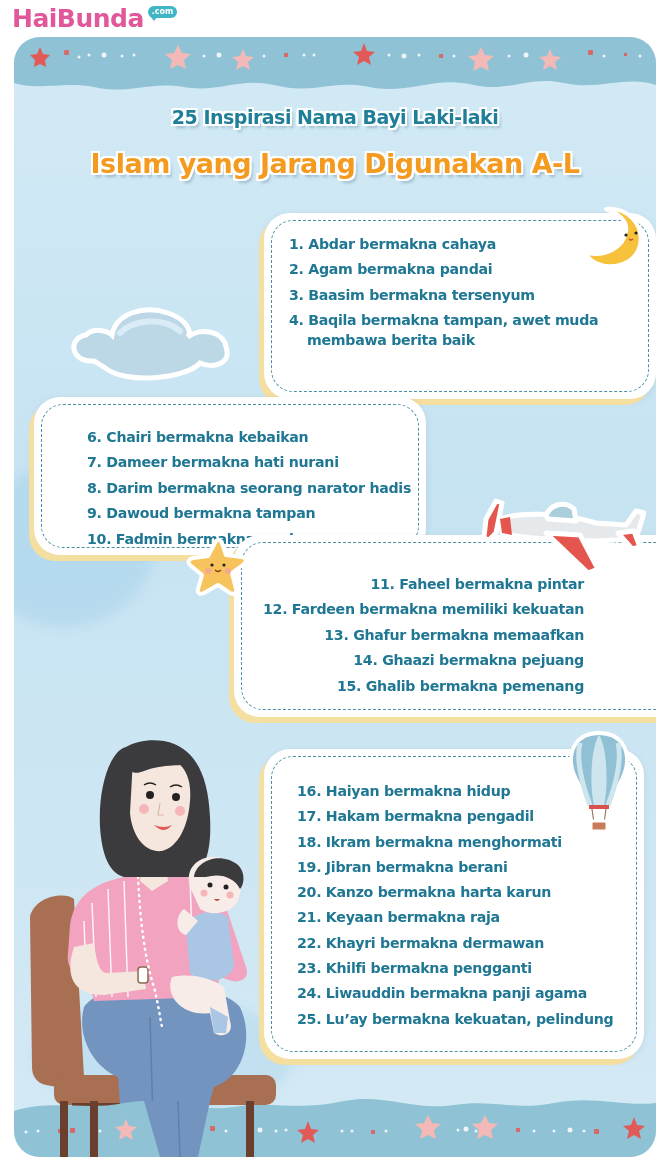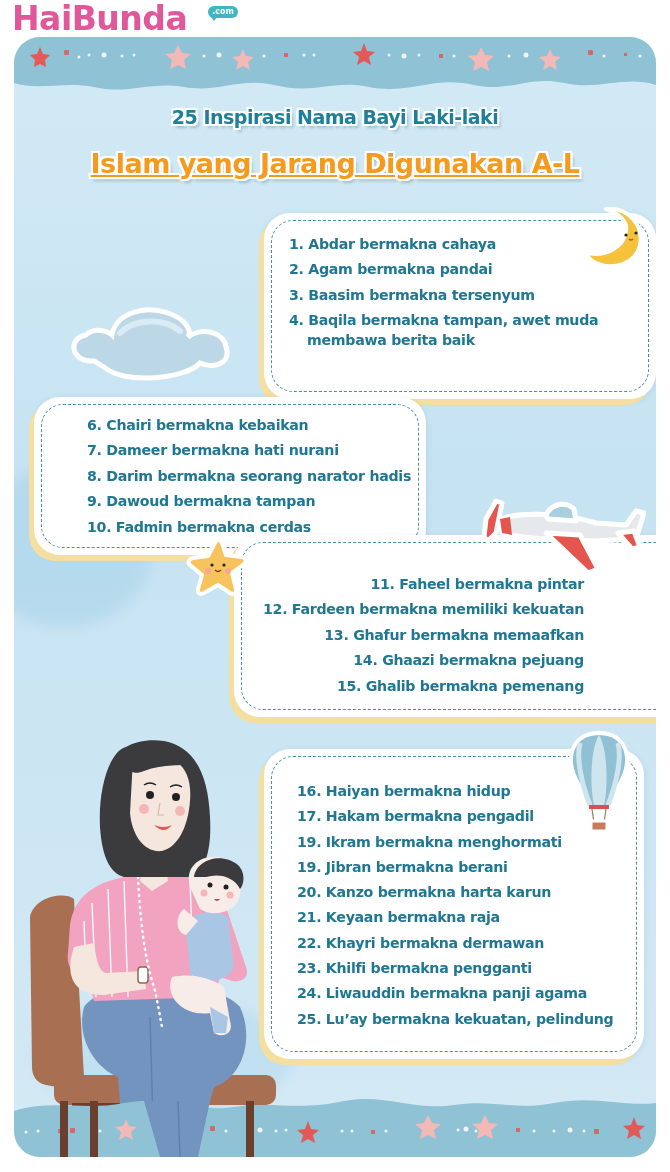--- a/index.html
+++ b/index.html
@@ -1,43 +1,43 @@
 <!DOCTYPE html>
 <html><head>
 <meta charset="utf-8">
 <style>
   * { box-sizing: border-box; margin: 0; padding: 0; }
   html, body { width: 670px; height: 1172px; background: #ffffff; overflow: hidden; }
   body { position: relative; font-family: "DejaVu Sans", sans-serif; }
 
   .logo { position: absolute; left: 12px; top: 4px; height: 30px; display: flex; align-items: flex-start; }
-  .logo-text { font-family: "DejaVu Sans", sans-serif; font-weight: bold; font-size: 33px; color: #e0579a; letter-spacing: -0.5px; line-height: 30px; }
-  .logo-badge { margin-left: 21px; margin-top: 2px; background: #3fb5c5; color: #fff; font-size: 8px; font-weight: bold; border-radius: 8px; padding: 1px 4px; line-height: 10px; position: relative; }
+  .logo-text { font-family: "DejaVu Sans", sans-serif; font-weight: bold; font-size: 25px; color: #e0579a; letter-spacing: -0.5px; line-height: 30px; }
+  .logo-badge { margin-left: 4px; margin-top: 2px; background: #3fb5c5; color: #fff; font-size: 8px; font-weight: bold; border-radius: 8px; padding: 1px 4px; line-height: 10px; position: relative; }
   .logo-badge::after { content: ""; position: absolute; left: 3px; bottom: -3px; border-left: 3px solid transparent; border-right: 3px solid transparent; border-top: 4px solid #3fb5c5; }
 
   .panel { position: absolute; left: 14px; top: 37px; width: 642px; height: 1120px; border-radius: 26px; overflow: hidden; background: linear-gradient(180deg, #d3eaf5 0%, #c6e3f2 40%, #cde6f3 70%, #d4eaf5 100%); }
   .wash { position: absolute; border-radius: 50%; filter: blur(6px); opacity: 0.55; background: #a9d3ea; }
 
   .band { position: absolute; left: 0; width: 100%; }
   .band svg { display: block; }
 
   .title { position: absolute; left: 0; width: 100%; text-align: center; font-family: "DejaVu Sans", sans-serif; font-weight: bold; letter-spacing: -0.5px; }
   .title-1 { top: 69px; font-size: 19px; color: #1f7e98; text-shadow: 2px 2px 0 #fff, -2px -2px 0 #fff, 2px -2px 0 #fff, -2px 2px 0 #fff, 0 2px 0 #fff, 0 -2px 0 #fff, 2px 0 0 #fff, -2px 0 0 #fff, 3px 4px 3px rgba(60,100,120,0.35); }
-  .title-2 { top: 111px; font-size: 27px; color: #f49a1f; text-shadow: 2px 2px 0 #fff, -2px -2px 0 #fff, 2px -2px 0 #fff, -2px 2px 0 #fff, 0 2px 0 #fff, 0 -2px 0 #fff, 2px 0 0 #fff, -2px 0 0 #fff, 3px 4px 3px rgba(60,100,120,0.35); text-decoration: underline; }
+  .title-2 { top: 111px; font-size: 27px; color: #f49a1f; text-shadow: 2px 2px 0 #fff, -2px -2px 0 #fff, 2px -2px 0 #fff, -2px 2px 0 #fff, 0 2px 0 #fff, 0 -2px 0 #fff, 2px 0 0 #fff, -2px 0 0 #fff, 3px 4px 3px rgba(60,100,120,0.35); }
 
   .card { position: absolute; background: #fff; border-radius: 26px; box-shadow: -5px 6px 0 #f4dea0, 0 2px 6px rgba(80,120,140,0.15); }
   .card::before { content: ""; position: absolute; inset: 7px; border: 1.5px dashed #4b8fa6; border-radius: 22px; pointer-events: none; }
   .card ol { list-style: none; position: absolute; }
   .card li { font-family: "DejaVu Sans", sans-serif; font-weight: bold; font-size: 14.2px; color: #1f7793; line-height: 25.4px; white-space: nowrap; letter-spacing: -0.3px; }
   .card li .cont { display: block; padding-left: 18px; line-height: 18px; margin-top: -3px; }
 
   .card-1 { left: 250px; top: 176px; width: 392px; height: 186px; }
   .card-1 ol { left: 25px; top: 19px; }
   .card-2 { left: 20px; top: 360px; width: 392px; height: 158px; }
-  .card-2 ol { left: 53px; top: 16px; }
+  .card-2 ol { left: 53px; top: 28px; }
   .card-3 { left: 220px; top: 498px; width: 466px; height: 182px; text-align: right; }
   .card-3 ol { left: 29px; top: 37px; }
   .card-4 { left: 250px; top: 712px; width: 380px; height: 310px; }
   .card-4 ol { left: 33px; top: 30px; }
   .card-4 li { line-height: 25.3px; }
 
   .deco { position: absolute; }
   .illus { position: absolute; left: 0; top: 640px; }
 </style>
 </head>
@@ -167,21 +167,21 @@
       <circle cx="38" cy="28" r="1.6" fill="#222"></circle>
     <path d="M29 33 q3 3 6 0" stroke="#8a3a1a" stroke-width="1.3" fill="none"></path>
     <circle cx="22" cy="34" r="3" fill="#f2a1a0" opacity="0.8"></circle>
       <circle cx="42" cy="34" r="3" fill="#f2a1a0" opacity="0.8"></circle>
   </svg>
 
   <div class="card card-4">
     <ol>
       <li>16. Haiyan bermakna hidup</li>
       <li>17. Hakam bermakna pengadil</li>
-      <li>19. Ikram bermakna menghormati</li>
+      <li>18. Ikram bermakna menghormati</li>
       <li>19. Jibran bermakna berani</li>
       <li>20. Kanzo bermakna harta karun</li>
       <li>21. Keyaan bermakna raja</li>
       <li>22. Khayri bermakna dermawan</li>
       <li>23. Khilfi bermakna pengganti</li>
       <li>24. Liwauddin bermakna panji agama</li>
       <li>25. Lu’ay bermakna kekuatan, pelindung</li>
     </ol>
   </div>
 

